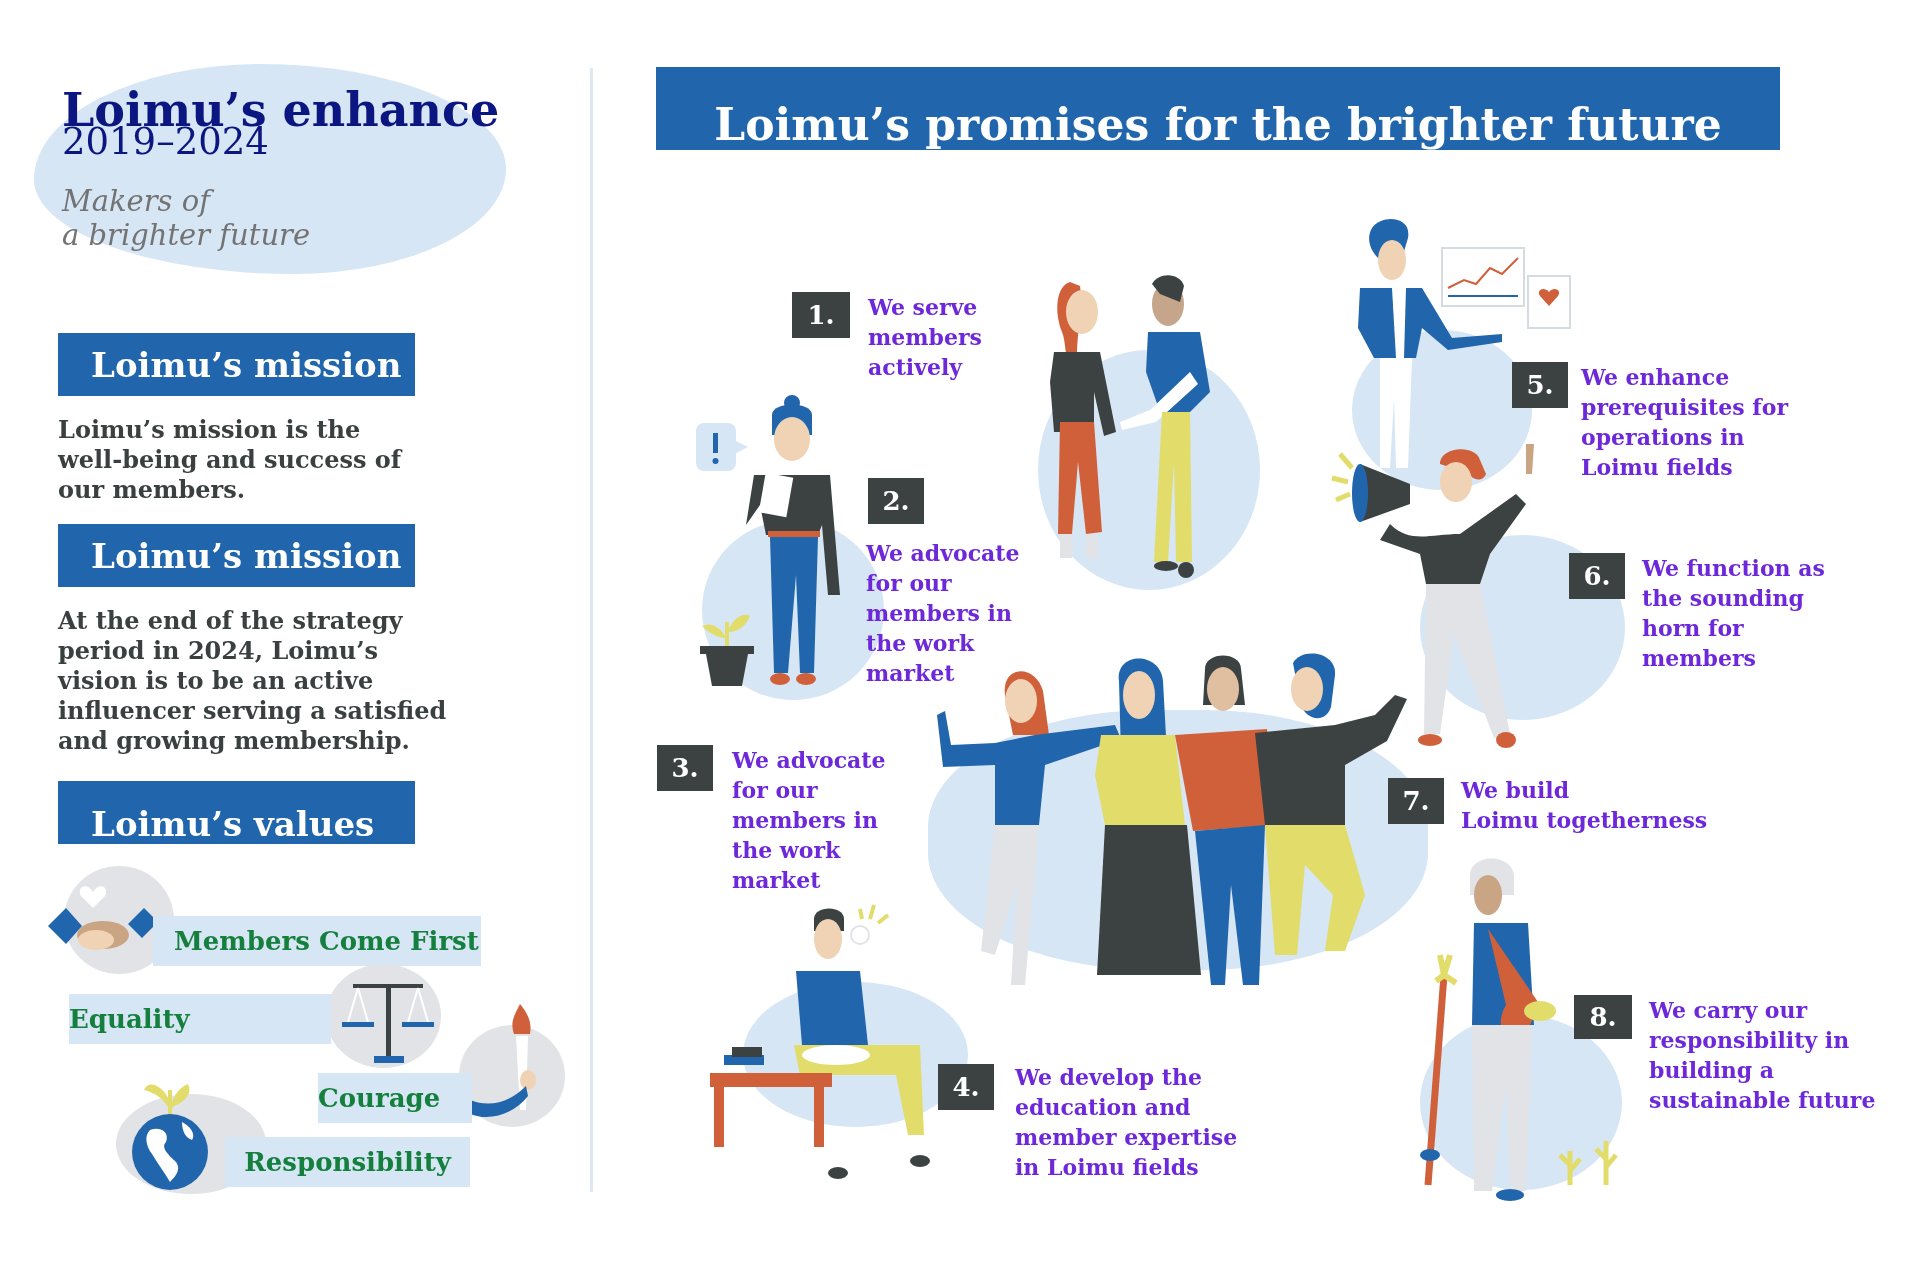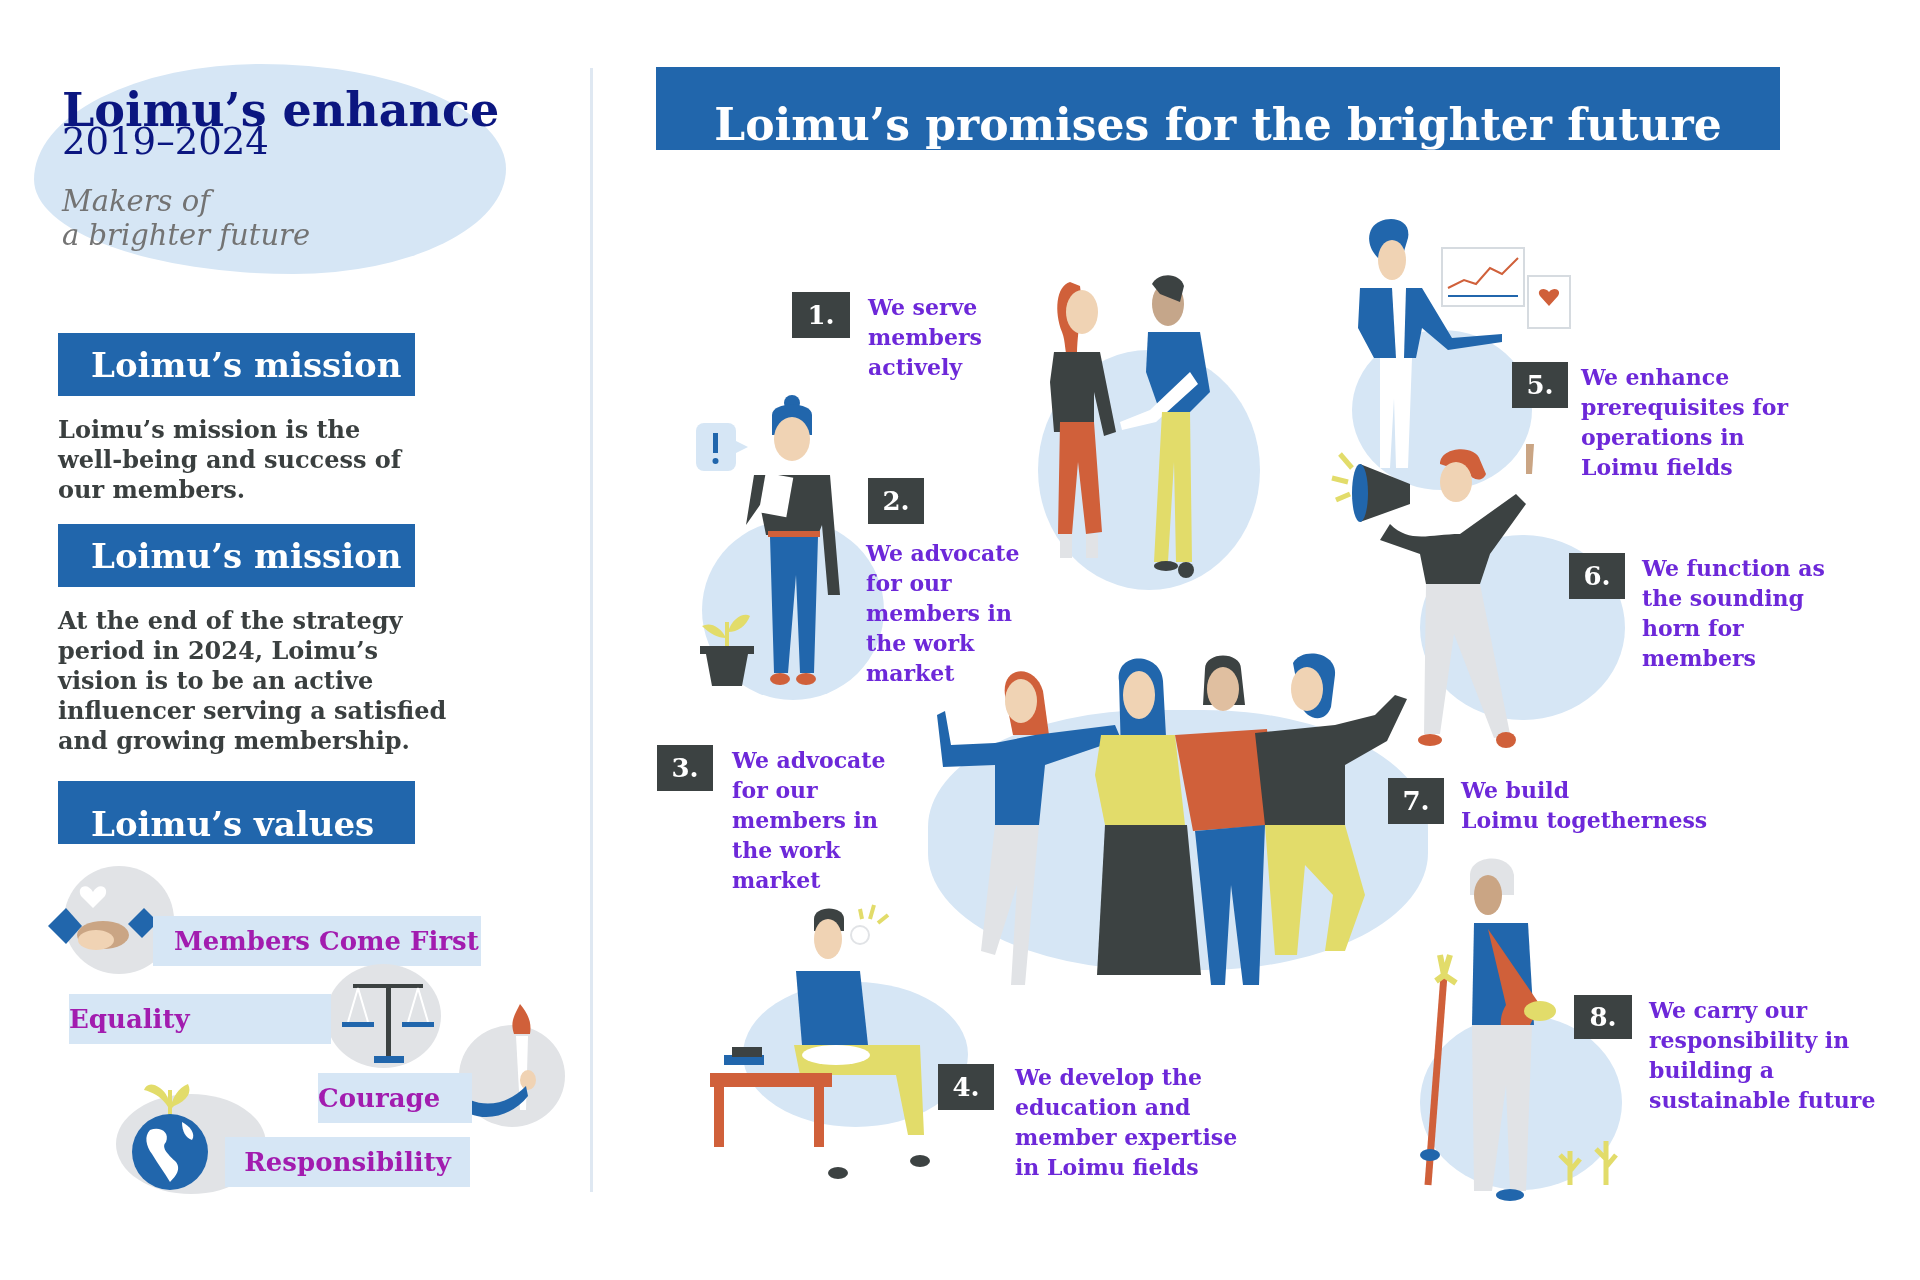--- a/index.html
+++ b/index.html
@@ -4,21 +4,21 @@
 <style>
   html,body{margin:0;padding:0;background:#ffffff;}
   body{width:1920px;height:1280px;position:relative;overflow:hidden;font-family:"DejaVu Serif","Liberation Serif",serif;color:#3a3f3f;}
   .blob{position:absolute;background:#d6e6f5;border-radius:50%;}
   .grey-blob{position:absolute;background:#e1e3e6;border-radius:50%;}
   .title-main{position:absolute;left:62px;top:86px;font-size:46px;font-weight:bold;color:#0b1680;line-height:48px;}
   .title-years{position:absolute;left:62px;top:122px;font-size:37px;font-weight:normal;color:#0b1680;line-height:40px;}
   .title-sub{position:absolute;left:62px;top:184px;font-size:29px;font-style:italic;color:#737373;line-height:34px;white-space:pre-line;}
   .hbox{position:absolute;background:#2166ac;color:#fff;font-size:34px;font-weight:bold;display:flex;align-items:center;padding-left:33px;box-sizing:border-box;}
   .para{position:absolute;font-size:24px;font-weight:bold;line-height:30px;color:#3a3f3f;white-space:pre-line;}
-  .val-label{position:absolute;background:#d6e6f5;font-size:26px;font-weight:bold;color:#a21caf;display:flex;align-items:center;box-sizing:border-box;}
+  .val-label{position:absolute;background:#d6e6f5;font-size:26px;font-weight:bold;color:#15803d;display:flex;align-items:center;box-sizing:border-box;}
   .divider{position:absolute;left:590px;top:68px;width:3px;height:1124px;background:#dfe8f2;}
   .banner{position:absolute;left:656px;top:67px;width:1124px;height:83px;background:#2166ac;color:#fff;font-size:44px;font-weight:bold;display:flex;align-items:flex-end;justify-content:center;}
   .num{position:absolute;background:#3c4242;color:#fff;font-size:26px;font-weight:bold;display:flex;align-items:center;justify-content:center;width:58px;height:46px;}
   .ptext{position:absolute;font-size:22px;font-weight:bold;line-height:30px;color:#6d28d9;white-space:pre-line;}
   svg{position:absolute;overflow:visible;}
 </style>
 </head>
 <body>
 
 <div class="blob" style="left:34px;top:64px;width:472px;height:210px;border-radius:48% 52% 45% 55% / 55% 50% 50% 45%;"></div>

